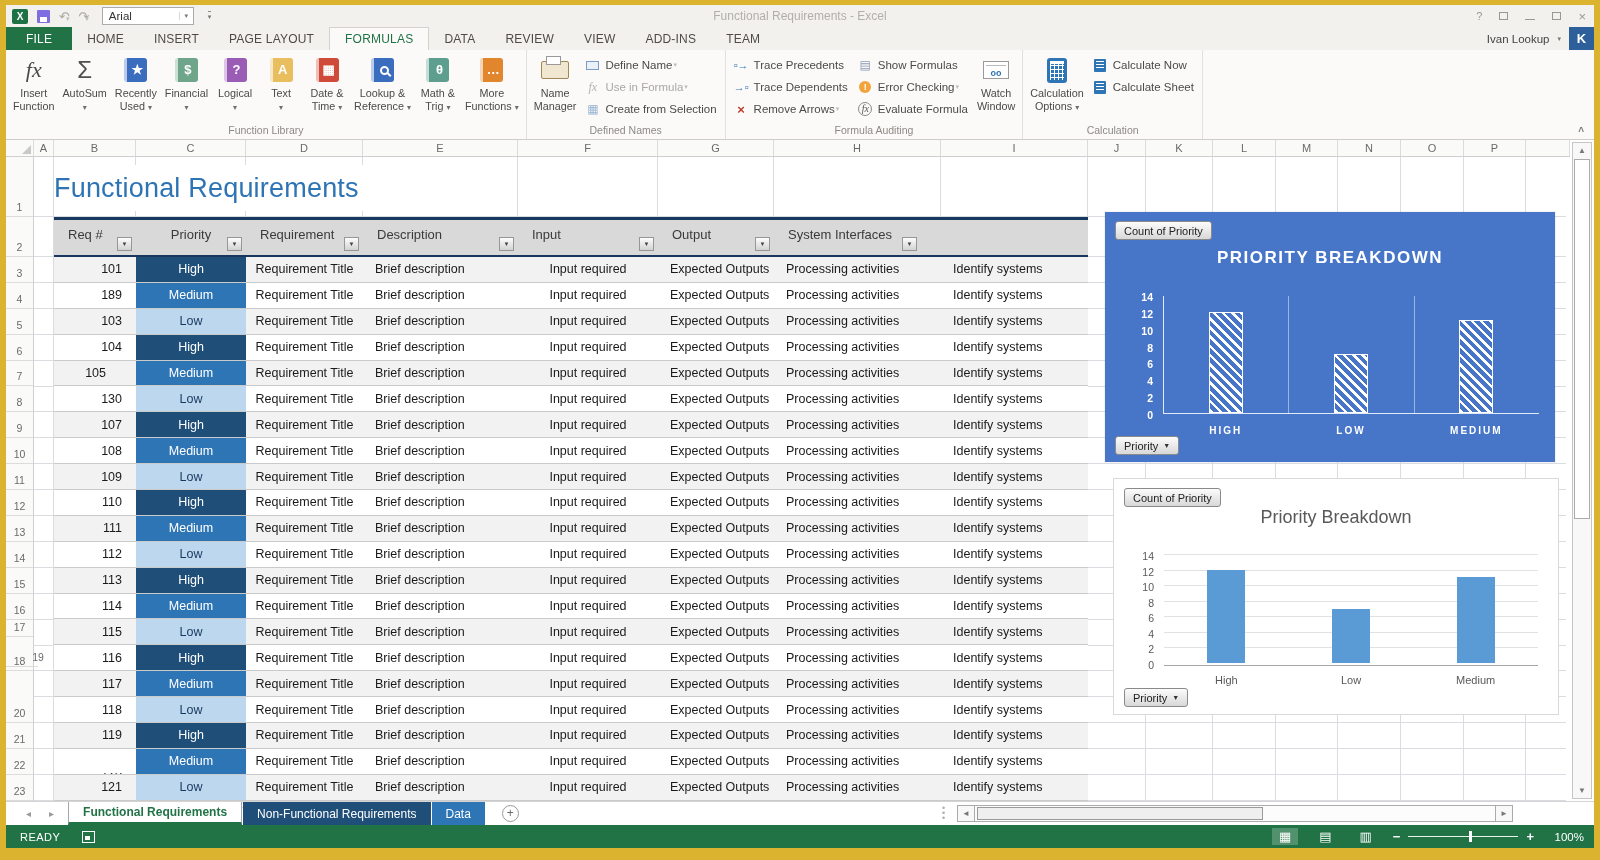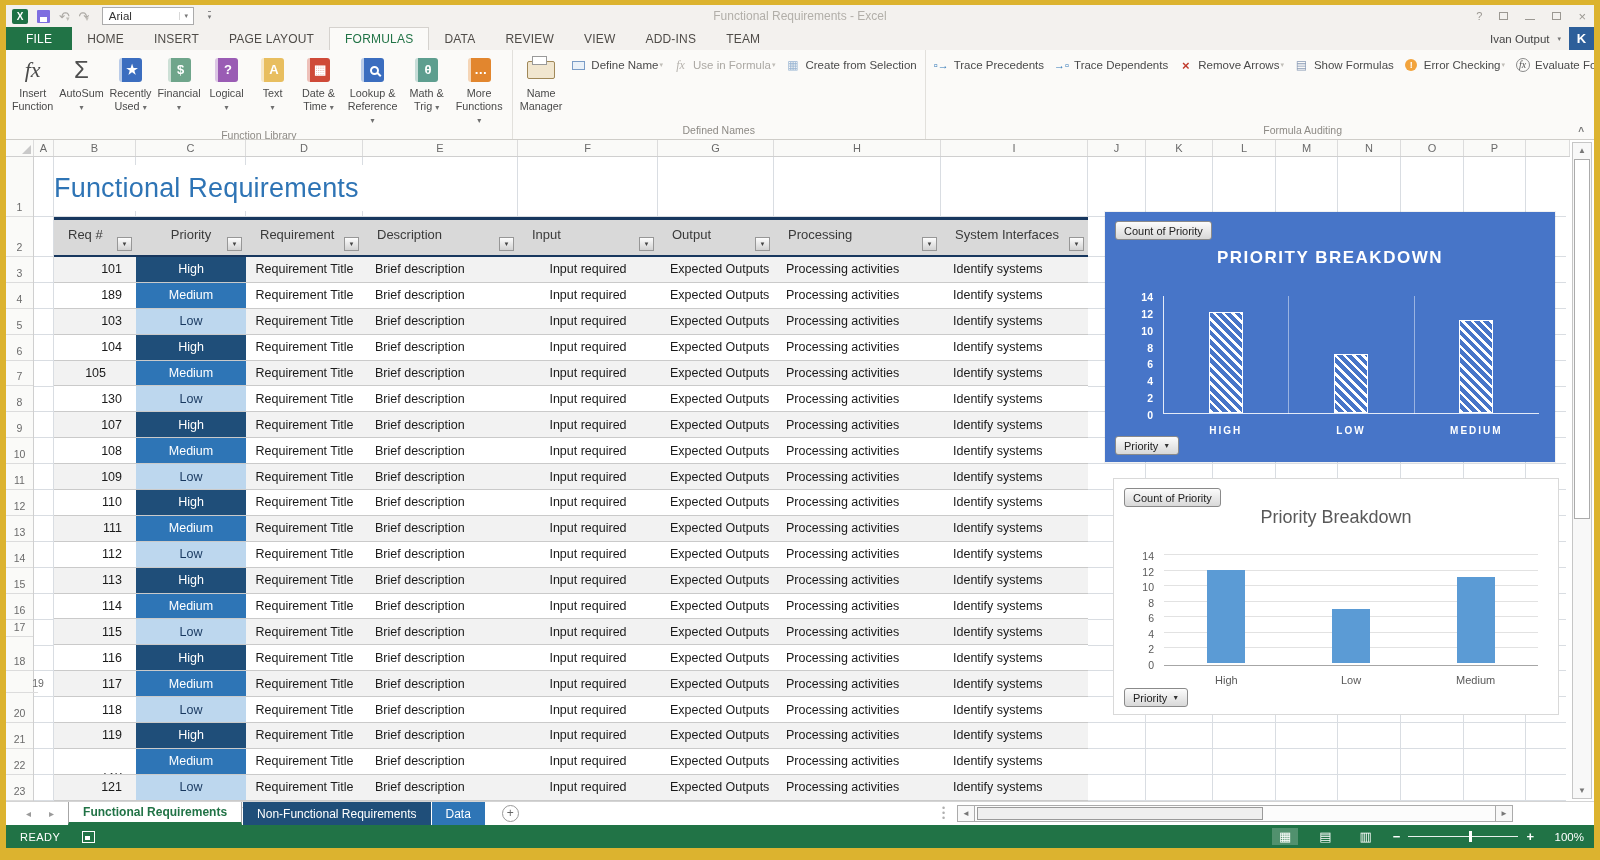--- a/index.html
+++ b/index.html
@@ -36,21 +36,21 @@
 .rgc{flex:1;display:flex;align-items:flex-start;padding-top:3px;}
 .rgl{height:15px;font-size:10.5px;color:#8D8A85;text-align:center;line-height:13px;}
 .rbtn-big{min-width:46px;padding:2px 4px;display:flex;flex-direction:column;align-items:center;font-size:10.8px;color:#4a4a4a;line-height:1.22;text-align:center;}
 .rbtn-big .ico{height:30px;display:flex;align-items:center;justify-content:center;margin-bottom:2px;}
 .book{width:23px;height:24px;border-radius:3px;color:#fff;font-weight:bold;display:flex;align-items:center;justify-content:center;font-size:13px;border-left:3px solid rgba(255,255,255,.65);}
 .fx-g{font-family:"Liberation Serif",serif;font-style:italic;font-size:22px;color:#4a4a4a;}
 .sigma-g{font-size:24px;color:#4f4f4f;}
 .caret8{font-size:8px;color:#6f6f6f;}
 .mag{width:9px;height:9px;border:2px solid #fff;border-radius:50%;position:relative;}
 .mag:after{content:'';position:absolute;width:2px;height:5px;background:#fff;right:-3px;bottom:-4px;transform:rotate(-45deg);}
-.smcol{display:flex;flex-direction:row;justify-content:space-between;padding-top:1px;}
+.smcol{display:flex;flex-direction:column;justify-content:space-between;padding-top:1px;}
 .sm{display:flex;align-items:center;height:22px;font-size:11.5px;color:#4a4a4a;gap:5px;padding:0 5px;white-space:nowrap;}
 .sm.dis{color:#ABA8A3;}
 .smico{width:15px;display:flex;justify-content:center;font-size:12px;}
 .nm-ico{width:28px;height:18px;border:1px solid #A08858;background:#F1E6CF;border-radius:2px;position:relative;}
 .nm-ico:before{content:'';position:absolute;left:4px;top:-6px;width:13px;height:7px;background:#fff;border:1px solid #999;}
 .ww-ico{width:26px;height:18px;border:1px solid #9a9a9a;background:#fff;position:relative;font-size:9px;color:#2E75B6;font-weight:bold;text-align:center;line-height:22px;}
 .ww-ico:before{content:'';position:absolute;top:3px;left:2px;right:2px;border-top:1px solid #bbb;}
 .calc-ico{width:20px;height:25px;background:#2E75B6;border-radius:3px;position:relative;}
 .calc-ico:after{content:'';position:absolute;left:3px;top:3px;right:3px;bottom:3px;background:
  linear-gradient(#fff 0 3px,transparent 3px),repeating-linear-gradient(#fff 0 1px,transparent 1px 4px),repeating-linear-gradient(90deg,#fff 0 1px,transparent 1px 4px);}
@@ -156,21 +156,21 @@
           <div class="rtab">INSERT</div>
           <div class="rtab">PAGE LAYOUT</div>
           <div class="rtab active">FORMULAS</div>
           <div class="rtab">DATA</div>
           <div class="rtab">REVIEW</div>
           <div class="rtab">VIEW</div>
           <div class="rtab">ADD-INS</div>
           <div class="rtab">TEAM</div>
         </div>
     <div class="userarea">
-      <span>Ivan Output</span>
+      <span>Ivan Lookup</span>
       <span class="caret">▾</span>
       <span class="avatar">K</span>
     </div>
   </div>
 
   <div class="ribbon">
     <div class="rgroup">
       <div class="rgc" id="fl-buttons">
             <div class="rbtn-big">
               <span class="ico">
@@ -386,21 +386,21 @@
             <div class="rh" style="top: 255.4px; height: 25.9px;">9</div>
             <div class="rh" style="top: 281.3px; height: 25.9px;">10</div>
             <div class="rh" style="top: 307.2px; height: 25.9px;">11</div>
             <div class="rh" style="top: 333.1px; height: 25.9px;">12</div>
             <div class="rh" style="top: 359px; height: 25.9px;">13</div>
             <div class="rh" style="top: 384.9px; height: 25.9px;">14</div>
             <div class="rh" style="top: 410.8px; height: 25.9px;">15</div>
             <div class="rh" style="top: 436.7px; height: 25.9px;">16</div>
             <div class="rh" style="top: 454px; height: 25.9px;">17</div>
             <div class="rh" style="top: 488.5px; height: 25.9px;">18</div>
-            <div class="rh" style="top: 510px; height: 25.9px; padding-left: 32px;">19</div>
+            <div class="rh" style="top: 484px; height: 25.9px; padding-left: 32px;">19</div>
             <div class="rh" style="top: 540.3px; height: 25.9px;">20</div>
             <div class="rh" style="top: 566.2px; height: 25.9px;">21</div>
             <div class="rh" style="top: 592.1px; height: 25.9px;">22</div>
             <div class="rh" style="top: 618px; height: 25.9px;">23</div>
           </div>
       <div id="gridlines">
             <div class="glv" style="left: 27px;"></div>
             <div class="glv" style="left: 47px;"></div>
             <div class="glv" style="left: 129px;"></div>
             <div class="glv" style="left: 239px;"></div>
@@ -443,21 +443,20 @@
           </div>
       <div class="sheet-title">Functional Requirements</div>
       <div class="rtable" id="rtable">
             <div class="thead">
               <div class="th" style="width: 82px;"><span>Req #</span><span class="fbtn">▼</span></div>
               <div class="th" style="width: 110px; text-align: center; padding-left: 0px;"><span>Priority</span><span class="fbtn">▼</span></div>
               <div class="th" style="width: 117px;"><span>Requirement</span><span class="fbtn">▼</span></div>
               <div class="th" style="width: 155px;"><span>Description</span><span class="fbtn">▼</span></div>
               <div class="th" style="width: 140px;"><span>Input</span><span class="fbtn">▼</span></div>
               <div class="th" style="width: 116px;"><span>Output</span><span class="fbtn">▼</span></div>
-              <div class="th" style="width: 167px;"><span>Processing</span><span class="fbtn">▼</span></div>
               <div class="th" style="width: 147px;"><span>System Interfaces</span><span class="fbtn">▼</span></div>
             </div>
             <div class="trow odd">
               <div class="td" style="width: 82px; justify-content: flex-end; padding-right: 14px;">101</div>
               <div class="td" style="width: 110px; justify-content: center; background: rgb(31, 78, 121); color: rgb(255, 255, 255); height: 100%;">High</div>
               <div class="td" style="width: 117px; justify-content: center;">Requirement Title</div>
               <div class="td" style="width: 155px; padding-left: 12px;">Brief description</div>
               <div class="td" style="width: 140px; justify-content: center;">Input required</div>
               <div class="td" style="width: 116px; padding-left: 12px;">Expected Outputs</div>
               <div class="td" style="width: 167px; padding-left: 12px;">Processing activities</div>

